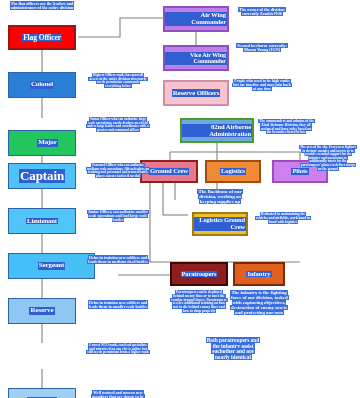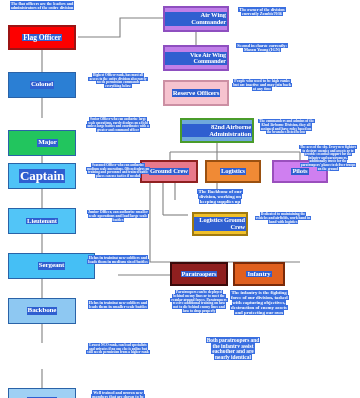--- a/index.html
+++ b/index.html
@@ -124,21 +124,21 @@
   </div>
 
   <div class="node" style="left:8px;top:253px;width:87px;height:26px;background:#45bff5;border:1.5px solid #2a63a8;font-size:7px;">
     <span class="lbl">Sergeant</span>
   </div>
   <div class="note" style="left:86px;top:256px;width:64px;font-size:4px;">
     <span class="lbl">Helps in training new soldiers and leads them in medium sized battles</span>
   </div>
 
   <div class="node" style="left:8px;top:298px;width:68px;height:26px;background:#8ec8f2;border:1.5px solid #2a63a8;font-size:7px;">
-    <span class="lbl">Backbone</span>
+    <span class="lbl">Reserve</span>
   </div>
   <div class="note" style="left:86px;top:301px;width:64px;font-size:4px;">
     <span class="lbl">Helps in training new soldiers and leads them in smaller scale battles</span>
   </div>
 
   <div class="note" style="left:86px;top:344px;width:64px;font-size:3.5px;">
     <span class="lbl">Lowest NCO rank, can lead specialists and privates if no one else is online but still needs permission from a higher rank</span>
   </div>
 
   <div class="node" style="left:8px;top:388px;width:68px;height:26px;background:#9fd0f4;border:1.5px solid #2a63a8;font-size:7px;">

